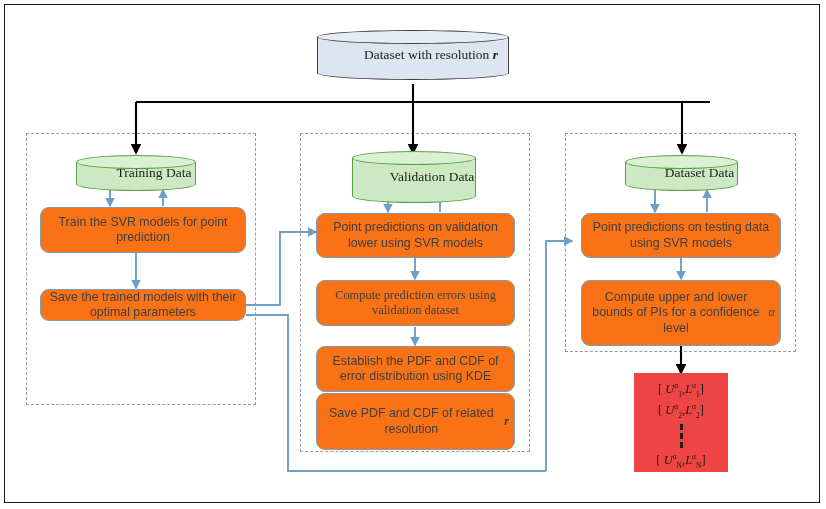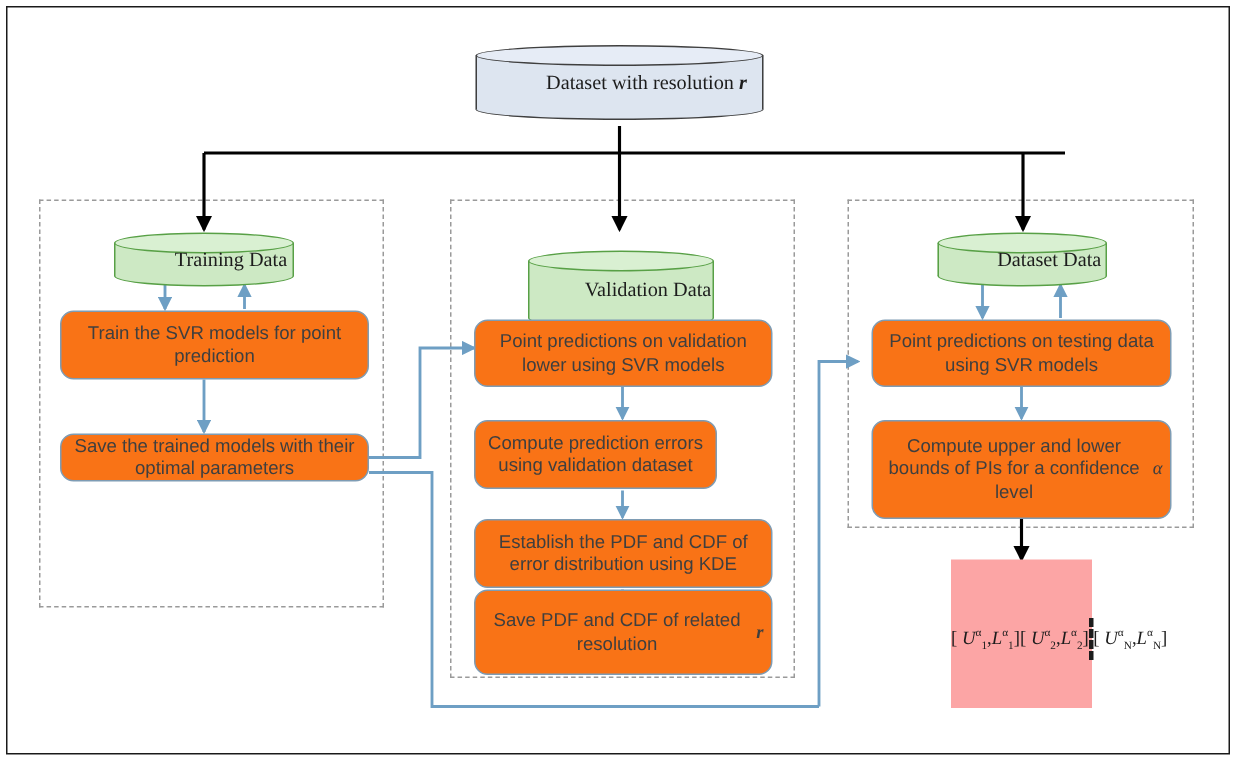--- a/index.html
+++ b/index.html
@@ -41,22 +41,22 @@
 
   
   .pbox{position:absolute;box-sizing:border-box;background:#f97316;
         border:1.25px solid #7e9cb4;border-radius:9px;
         display:flex;align-items:center;justify-content:center;
         text-align:center;color:#3f3f3f;font-size:12.4px;line-height:1.22;
         padding:2px 5px;}
   .pbox i{font-style:italic;font-weight:bold;font-family:"Liberation Serif",serif;}
 
   
-  #pi-output{position:absolute;background:#fca5a5;box-sizing:border-box;
-     display:flex;flex-direction:row;align-items:center;
+  #pi-output{position:absolute;background:#ef4444;box-sizing:border-box;
+     display:flex;flex-direction:column;align-items:center;
      justify-content:flex-start;padding-top:7px;}
   #pi-output .row{font-family:"Liberation Serif",serif;font-size:12.5px;
      color:#1c1c1c;line-height:1.05;margin:2px 0;white-space:nowrap;}
   #pi-output .row em{font-style:italic;}
   #pi-output .vdots{width:0;height:28px;border-left:3px dashed #1c1c1c;
      margin:3px 0;}
   sub,sup{font-size:7.5px;}
   sup{vertical-align:super;}
   sub{vertical-align:sub;}
 </style>
@@ -133,30 +133,30 @@
     <div class="bot"></div>
     <div class="body"></div>
     <div class="top"></div>
     <div class="lbl">Training Data</div>
   </div>
 
   <div class="pbox" style="left:40px;top:207px;width:206px;height:46px;">Train the SVR models for point prediction</div>
 
   <div class="pbox" style="left:40px;top:289px;width:206px;height:32px;">Save the trained models with their optimal parameters</div>
 
-  <div class="cyl green" style="left:352px;top:167px;width:124px;height:52px;">
+  <div class="cyl green" style="left:352px;top:151px;width:124px;height:52px;">
     <div class="bot"></div>
     <div class="body"></div>
     <div class="top"></div>
     <div class="lbl">Validation Data</div>
   </div>
 
   <div class="pbox" style="left:316px;top:213px;width:199px;height:45px;">Point predictions on validation lower using SVR models</div>
 
-  <div class="pbox" style="left:316px;top:280px;width:162px;height:46px;">Compute prediction errors using validation dataset</div>
+  <div class="pbox" style="left:316px;top:280px;width:199px;height:46px;font-family:Liberation Serif, serif;">Compute prediction errors using validation dataset</div>
 
   <div class="pbox" style="left:316px;top:346px;width:199px;height:46px;">Establish the PDF and CDF of error distribution using KDE</div>
 
   <div class="pbox" style="left:316px;top:393px;width:199px;height:57px;">
     <span>Save PDF and CDF of related resolution</span>&nbsp;<i>r</i>
   </div>
 
   <div class="cyl green" style="left:625px;top:155px;width:113px;height:36px;">
     <div class="bot"></div>
     <div class="body"></div>

